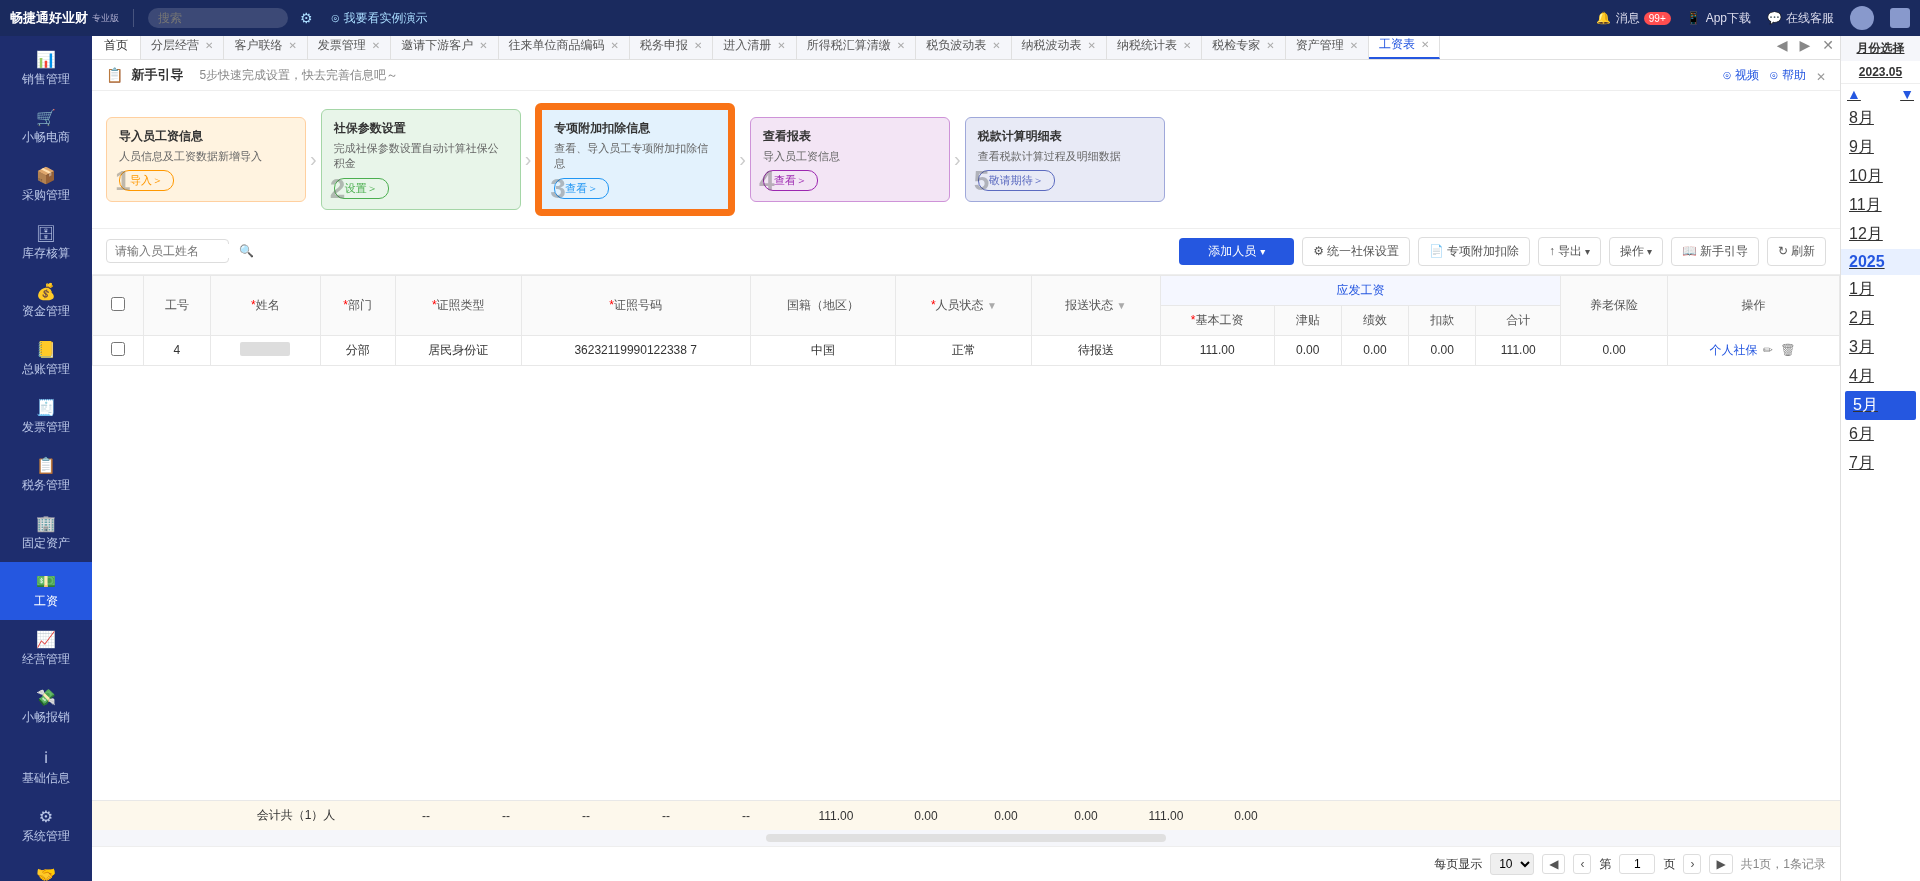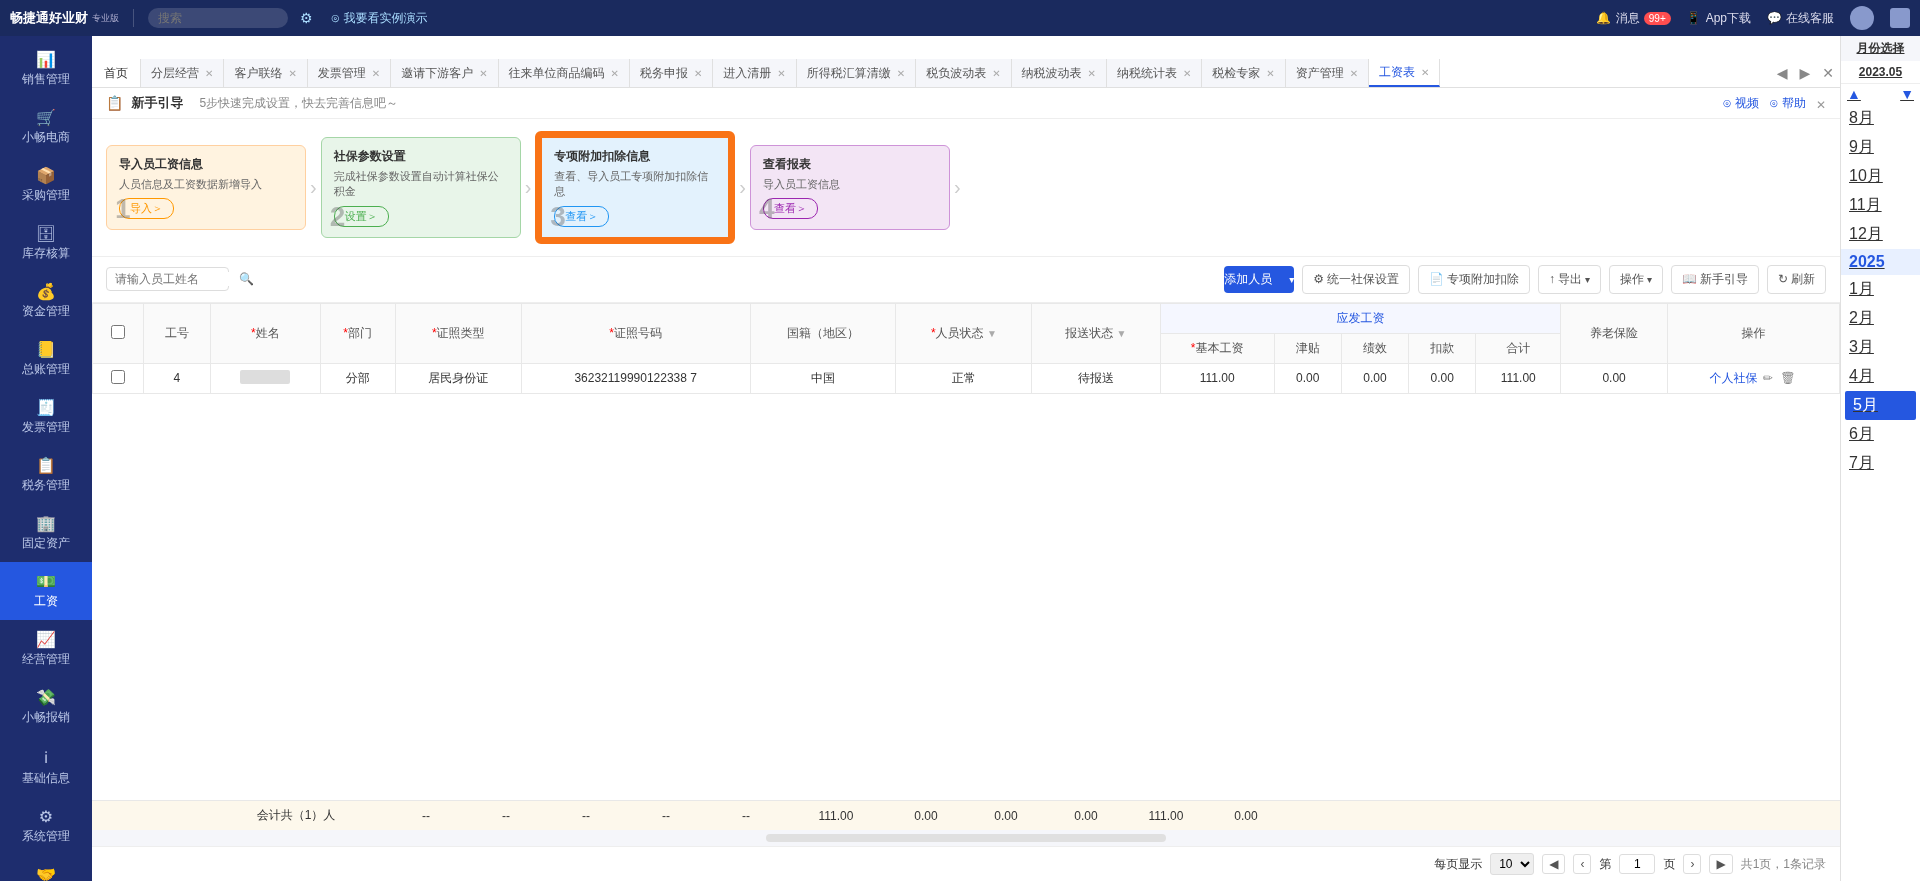--- a/index.html
+++ b/index.html
@@ -25,21 +25,21 @@
     
     .sidebar { width: 92px; background: #1e2d6e; display: flex; flex-direction: column; align-items: center; padding-top: 4px; flex-shrink: 0; overflow-y: auto; }
     .sidebar-item { width: 100%; text-align: center; padding: 10px 4px; color: #bcc8e8; cursor: pointer; font-size: 12px; display: flex; flex-direction: column; align-items: center; gap: 2px; }
     .sidebar-item.active { background: #2557e0; color: #fff; }
     .sidebar-item-icon { font-size: 16px; }
 
     
     .content-area { flex: 1; display: flex; flex-direction: column; overflow: hidden; }
 
     
-    .tab-bar { height: 52px; background: #fff; display: flex; align-items: flex-end; border-bottom: 1px solid #e0e0e0; flex-shrink: 0; overflow: hidden; }
+    .tab-bar { height: 24px; background: #fff; display: flex; align-items: flex-end; border-bottom: 1px solid #e0e0e0; flex-shrink: 0; overflow: hidden; }
     .tab-home { padding: 0 12px; height: 28px; display: flex; align-items: center; font-size: 12px; color: #333; cursor: pointer; border-right: 1px solid #e0e0e0; }
     .tab-item { height: 28px; padding: 0 10px; display: flex; align-items: center; gap: 6px; font-size: 12px; color: #555; cursor: pointer; border-right: 1px solid #e0e0e0; white-space: nowrap; background: #f5f6fa; }
     .tab-item.active { background: #fff; color: #2557e0; border-bottom: 2px solid #2557e0; }
     .tab-close { font-size: 10px; color: #aaa; cursor: pointer; }
     .tab-nav-btn { padding: 0 6px; cursor: pointer; color: #888; font-size: 14px; display: flex; align-items: center; height: 28px; }
 
     
     .page-content { flex: 1; background: #f5f6fa; overflow: hidden; display: flex; flex-direction: column; }
 
     
@@ -63,21 +63,21 @@
     .step-btn-green { border: 1px solid #4caf50; color: #4caf50; background: transparent; }
     .step-btn-blue { border: 1px solid #2196f3; color: #2196f3; background: transparent; }
     .step-btn-purple { border: 1px solid #9c27b0; color: #9c27b0; background: transparent; }
     .step-btn-indigo { border: 1px solid #5c6bc0; color: #5c6bc0; background: transparent; }
     .step-arrow { font-size: 20px; color: #ccc; margin: 0 4px; flex-shrink: 0; }
 
     
     .toolbar { background: #fff; padding: 8px 14px; display: flex; align-items: center; gap: 8px; border-bottom: 1px solid #eee; flex-shrink: 0; }
     .search-input { border: 1px solid #ddd; border-radius: 4px; padding: 4px 8px; font-size: 12px; width: 123px; display: flex; align-items: center; gap: 4px; color: #aaa; cursor: text; }
     .toolbar-right { margin-left: auto; display: flex; align-items: center; gap: 8px; }
-    .btn-primary { background: #2557e0; color: #fff; border: none; border-radius: 4px; padding: 5px 0; font-size: 12px; cursor: pointer; display: flex; align-items: center; gap: 17px; }
+    .btn-primary { background: #2557e0; color: #fff; border: none; border-radius: 4px; padding: 5px 29px; font-size: 12px; cursor: pointer; display: flex; align-items: center; gap: 4px; }
     .btn-outline { border: 1px solid #ddd; background: #fff; color: #555; border-radius: 4px; padding: 5px 10px; font-size: 12px; cursor: pointer; display: flex; align-items: center; gap: 3px; }
     .dropdown-arrow { font-size: 10px; }
 
     
     .table-container { flex: 1; overflow: auto; background: #fff; margin: 0; }
     table { width: 100%; border-collapse: collapse; min-width: 1400px; }
     thead tr { background: #fafafa; }
     th { border: 1px solid #e8e8e8; padding: 6px 8px; font-size: 12px; font-weight: normal; color: #555; white-space: nowrap; text-align: center; }
     td { border: 1px solid #e8e8e8; padding: 6px 8px; font-size: 12px; color: #333; text-align: center; white-space: nowrap; }
     .th-group { background: #f5f7ff; color: #2557e0; font-size: 12px; text-align: center; }
@@ -322,20 +322,26 @@
           <span class="step-arrow">›</span>
 
           <div class="step-card step-card-4">
             <div class="step-title">查看报表</div>
             <div class="step-desc">导入员工资信息</div>
             <button class="step-btn step-btn-purple">查看＞</button>
             <span class="step-num">4</span>
           </div>
           <span class="step-arrow">›</span>
 
+          <div class="step-card step-card-5">
+            <div class="step-title">税款计算明细表</div>
+            <div class="step-desc">查看税款计算过程及明细数据</div>
+            <button class="step-btn step-btn-indigo">敬请期待＞</button>
+            <span class="step-num">5</span>
+          </div>
         </div>
 
         <div class="toolbar">
           <div class="search-input">
             <input type="text" style="border: none; outline: none; font-size: 12px; width: 120px; color: rgb(170, 170, 170);" placeholder="请输入员工姓名">
             <span style="color:#aaa;cursor:pointer;">🔍</span>
           </div>
           <div class="toolbar-right">
             <button class="btn-primary">
               <span>添加人员</span>

